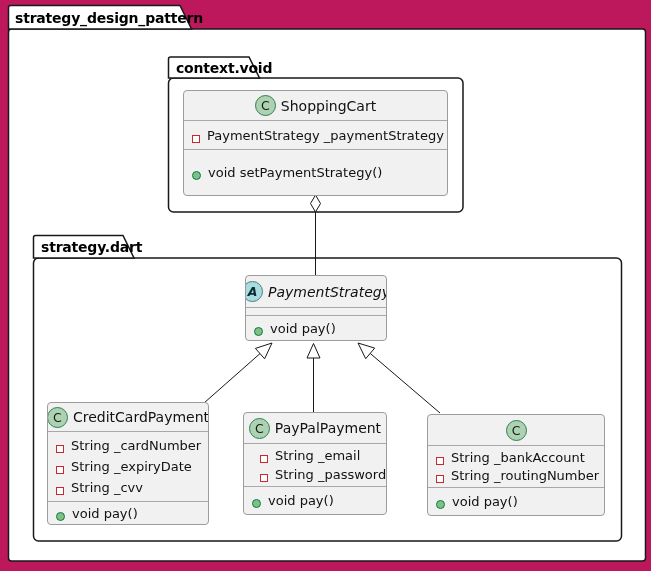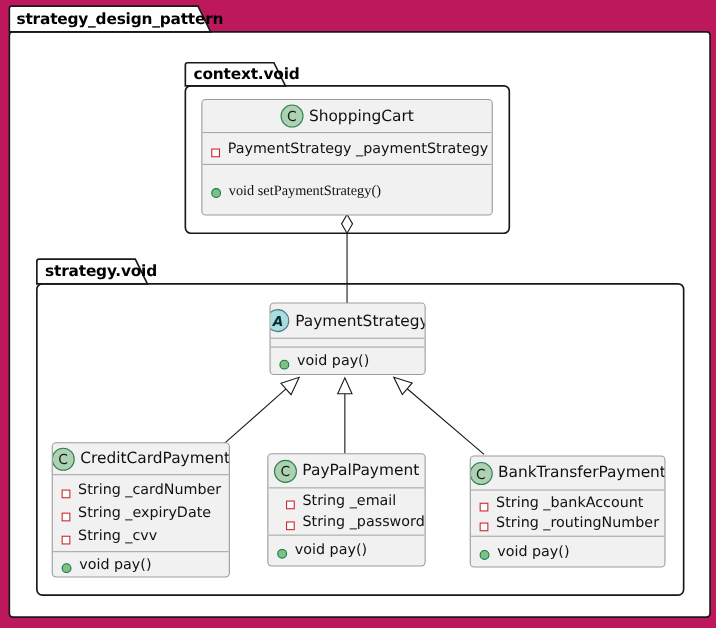--- a/index.html
+++ b/index.html
@@ -24,21 +24,21 @@
   .fields{border-bottom:1px solid #A8A8A8;}
   .fields,.methods{display:flex;flex-direction:column;justify-content:space-evenly;padding:0 8px;}
   .member{display:flex;align-items:flex-end;gap:7px;font-size:13px;line-height:15px;white-space:nowrap;}
   .spot{
     width:19px;height:19px;border-radius:50%;flex:none;
     display:flex;align-items:center;justify-content:center;
     font-size:12.5px;color:#102010;
   }
   .spot-c{background:#ADD1B2;border:1px solid #2E7F4F;}
   .spot-a{background:#A9DCDF;border:1px solid:#4B7C83;border:1px solid #4B7C83;font-style:italic;font-weight:bold;color:#0B2B33;}
-  .italic{}
+  .italic{font-style:italic;}
   .sq{width:6px;height:6px;border:1.5px solid #C82930;background:#fff;flex:none;}
   .dot{width:7px;height:7px;border:1px solid #037F47;border-radius:50%;background:#84BE84;flex:none;}
 </style>
 </head>
 <body>
 
 <div class="canvas">
 
   <svg class="shapes" width="651" height="571" viewBox="0 0 651 571">
 
@@ -59,34 +59,34 @@
 
     <line x1="313.5" y1="412" x2="313.5" y2="358" stroke="#181818" stroke-width="1"></line>
     <polygon points="313.5,343.5 307,358 320,358" fill="#ffffff" stroke="#181818" stroke-width="1"></polygon>
 
     <line x1="440" y1="413" x2="370.2" y2="353.4" stroke="#181818" stroke-width="1"></line>
     <polygon points="358,343 374.7,348.1 365.7,358.7" fill="#ffffff" stroke="#181818" stroke-width="1"></polygon>
   </svg>
 
   <div class="pkg-label" style="left:15px;top:8px;">strategy_design_pattern</div>
   <div class="pkg-label" style="left:176px;top:58px;">context.void</div>
-  <div class="pkg-label" style="left:41px;top:237px;">strategy.void</div>
+  <div class="pkg-label" style="left:41px;top:237px;">strategy.dart</div>
 
   <div class="class-box" style="left:183px;top:90px;width:265px;">
     <div class="sec title" style="height:30px;">
       <span class="spot spot-c">C</span>
       <span>ShoppingCart</span>
     </div>
     <div class="sec fields" style="height:29px;">
       <div class="member">
         <span class="sq"></span>
         <span>PaymentStrategy _paymentStrategy</span>
       </div>
     </div>
-    <div class="sec methods" style="height:45px;font-family:Liberation Serif, serif;">
+    <div class="sec methods" style="height:45px;">
       <div class="member">
         <span class="dot"></span>
         <span>void setPaymentStrategy()</span>
       </div>
     </div>
   </div>
 
   <div class="class-box" style="left:245px;top:275px;width:142px;">
     <div class="sec title" style="height:32px;">
       <span class="spot spot-a">A</span>
@@ -147,21 +147,20 @@
       <div class="member">
         <span class="dot"></span>
         <span>void pay()</span>
       </div>
     </div>
   </div>
 
   <div class="class-box" style="left:427px;top:414px;width:178px;">
     <div class="sec title" style="height:31px;">
       <span class="spot spot-c">C</span>
-      <span>BankTransferPayment</span>
     </div>
     <div class="sec fields" style="height:42px;">
       <div class="member">
         <span class="sq"></span>
         <span>String _bankAccount</span>
       </div>
       <div class="member">
         <span class="sq"></span>
         <span>String _routingNumber</span>
       </div>

